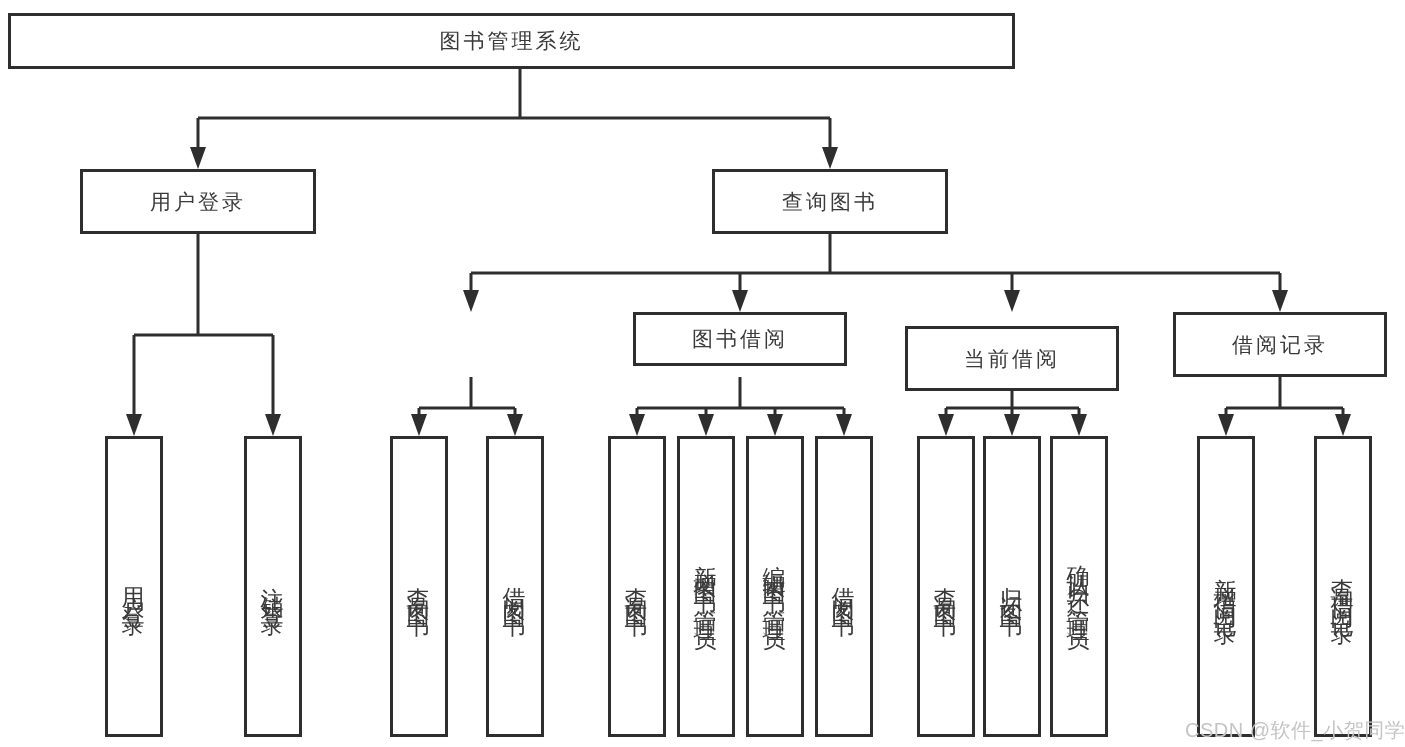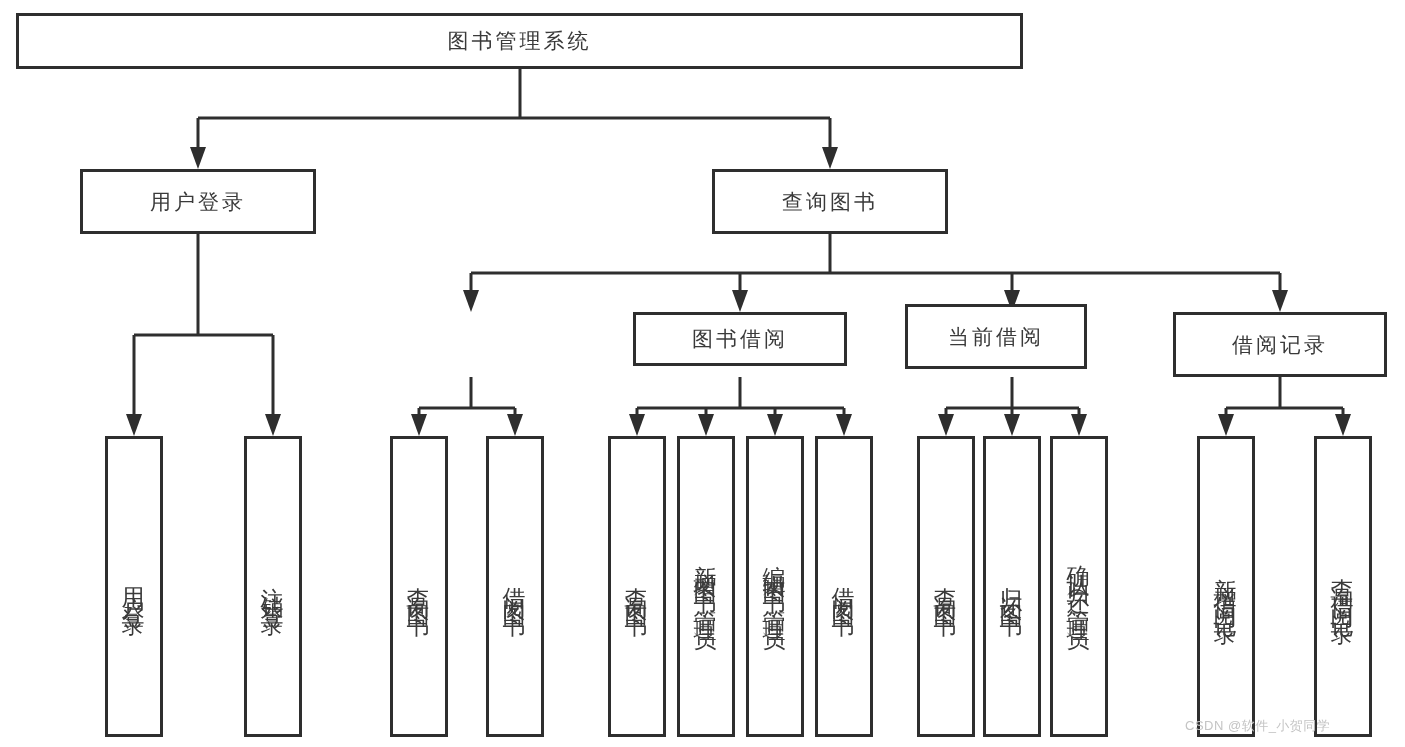--- a/index.html
+++ b/index.html
@@ -43,21 +43,21 @@
     writing-mode:vertical-rl;
     text-orientation:mixed;
     font-size:23px;
     letter-spacing:9px;
     white-space:nowrap;
     color:var(--text);
   }
   #watermark{
     position:absolute;
     left:1185px;top:717px;
-    font-size:13px;
+    font-size:20px;
     color:var(--wm);
     white-space:nowrap;
     letter-spacing:0.5px;
   }
 </style>
 </head>
 <body>
 
 <div id="canvas">
 
@@ -90,35 +90,35 @@
     <path d="M1012 377 V408 M946 408 H1079 M946 408 V417 M1012 408 V417 M1079 408 V417"></path>
     <polygon points="938,414 954,414 946,436"></polygon>
     <polygon points="1004,414 1020,414 1012,436"></polygon>
     <polygon points="1071,414 1087,414 1079,436"></polygon>
 
     <path d="M1280 377 V408 M1226 408 H1343 M1226 408 V417 M1343 408 V417"></path>
     <polygon points="1218,414 1234,414 1226,436"></polygon>
     <polygon points="1335,414 1351,414 1343,436"></polygon>
   </svg>
 
-  <div class="box hbox" style="left:16px;top:13px;width:1007px;height:56px">
+  <div class="box hbox" style="left:8px;top:13px;width:1007px;height:56px">
     <span>图书管理系统</span>
   </div>
 
   <div class="box hbox" style="left:80px;top:169px;width:236px;height:65px">
     <span>用户登录</span>
   </div>
   <div class="box hbox" style="left:712px;top:169px;width:236px;height:65px">
     <span>查询图书</span>
   </div>
 
   <div class="box hbox" style="left:633px;top:312px;width:214px;height:54px">
     <span>图书借阅</span>
   </div>
-  <div class="box hbox" style="left:905px;top:304px;width:182px;height:65px">
+  <div class="box hbox" style="left:905px;top:326px;width:214px;height:65px">
     <span>当前借阅</span>
   </div>
   <div class="box hbox" style="left:1173px;top:312px;width:214px;height:65px">
     <span>借阅记录</span>
   </div>
 
   <div class="box leaf" style="left:105px">
     <span>用户登录</span>
   </div>
   <div class="box leaf" style="left:244px">

